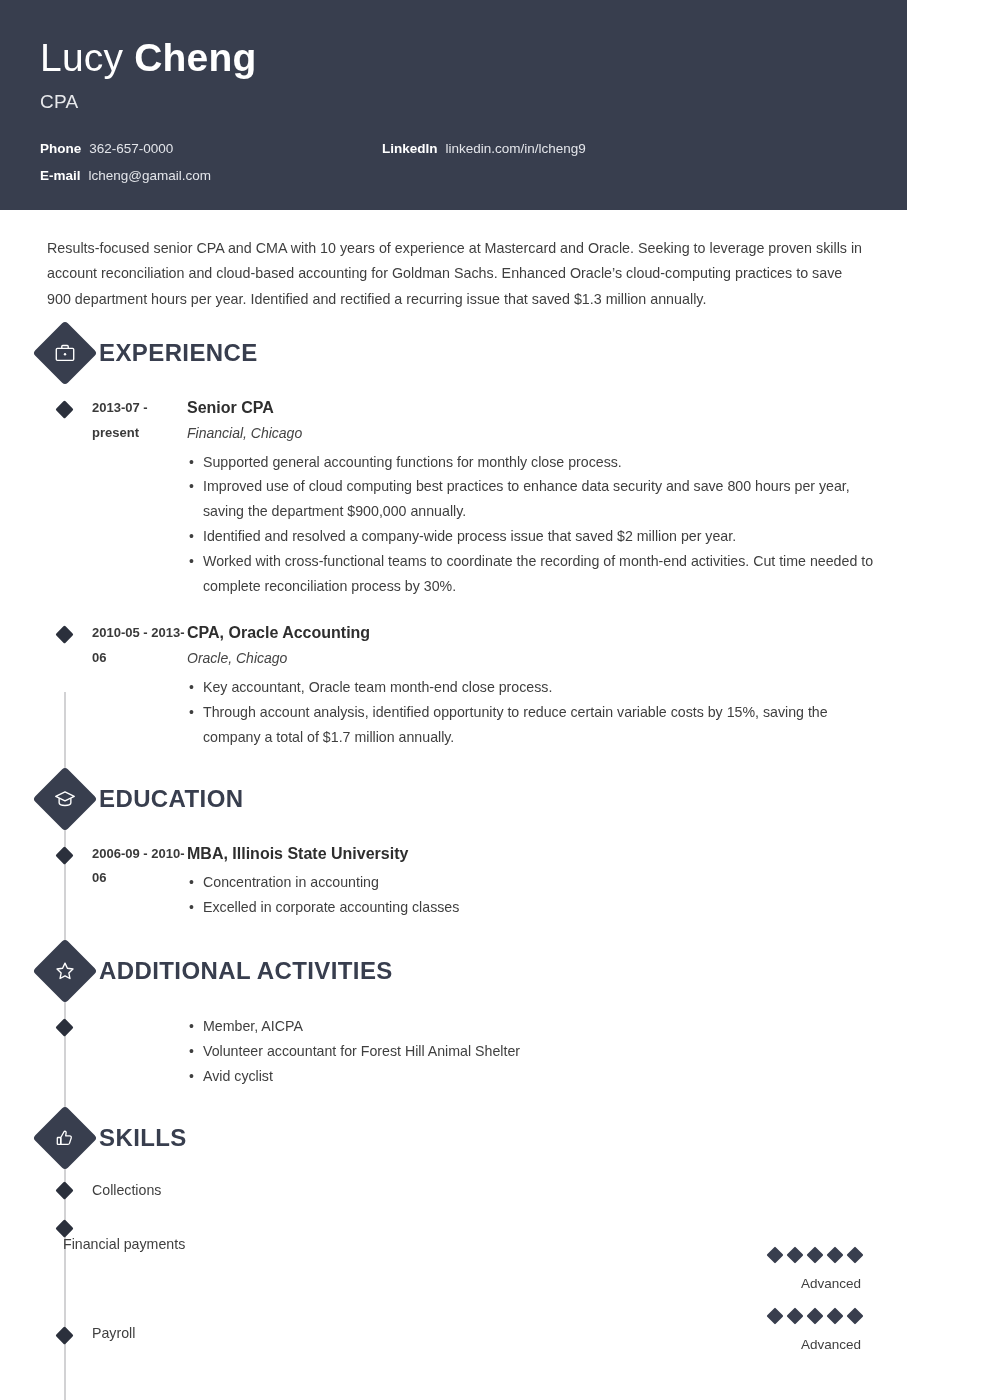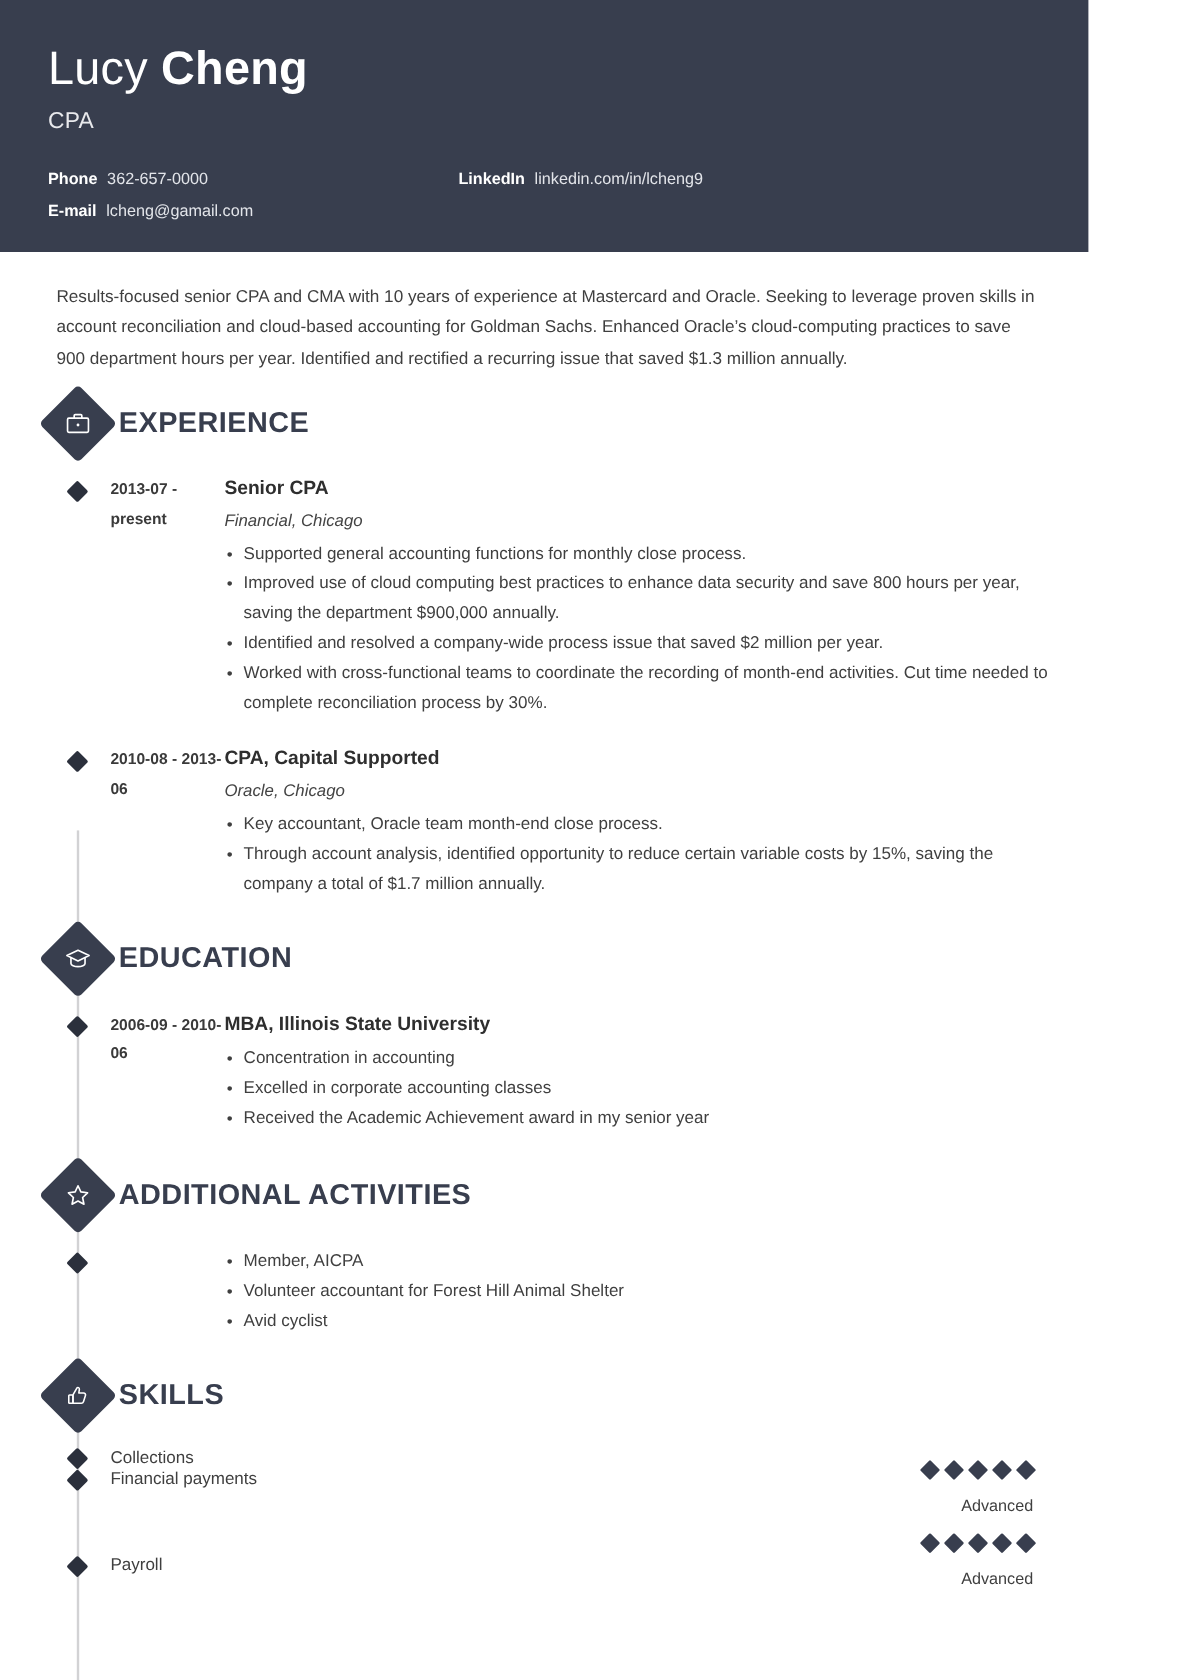--- a/index.html
+++ b/index.html
@@ -259,23 +259,23 @@
             <li>Supported general accounting functions for monthly close process.</li>
             <li>Improved use of cloud computing best practices to enhance data security and save 800 hours per year, saving the department $900,000 annually.</li>
             <li>Identified and resolved a company-wide process issue that saved $2 million per year.</li>
             <li>Worked with cross-functional teams to coordinate the recording of month-end activities. Cut time needed to complete reconciliation process by 30%.</li>
           </ul>
         </div>
       </div>
 
       <div class="entry" style="margin-top:22px;">
         <span class="bullet-diamond"></span>
-        <div class="entry-dates">2010-08 - 2013-06</div>
+        <div class="entry-dates">2010-05 - 2013-06</div>
         <div class="entry-main">
-          <div class="entry-title">CPA, Capital Supported</div>
+          <div class="entry-title">CPA, Oracle Accounting</div>
           <div class="entry-sub">Oracle, Chicago</div>
           <ul class="bullets">
             <li>Key accountant, Oracle team month-end close process.</li>
             <li>Through account analysis, identified opportunity to reduce certain variable costs by 15%, saving the company a total of $1.7 million annually.</li>
           </ul>
         </div>
       </div>
     </div>
 
     <div class="section" style="margin-top:26px;">
@@ -290,21 +290,20 @@
       </div>
 
       <div class="entry" style="margin-top:20px;">
         <span class="bullet-diamond"></span>
         <div class="entry-dates">2006-09 - 2010-06</div>
         <div class="entry-main">
           <div class="entry-title">MBA, Illinois State University</div>
           <ul class="bullets" style="margin-top:5px;">
             <li>Concentration in accounting</li>
             <li>Excelled in corporate accounting classes</li>
-            <li>Received the Academic Achievement award in my senior year</li>
           </ul>
         </div>
       </div>
     </div>
 
     <div class="section" style="margin-top:28px;">
       <div class="section-head">
         <span class="diamond-icon">
           <svg width="22" height="22" viewBox="0 0 24 24" fill="none" stroke="#ffffff" stroke-width="1.5" stroke-linejoin="round">
             <path d="M12 3.4l2.6 5.6 6.1.8-4.5 4.3 1.2 6.1L12 17.3 6.6 20.2l1.2-6.1-4.5-4.3 6.1-.8L12 3.4Z"></path>
@@ -336,21 +335,21 @@
         </span>
         <span class="section-title">SKILLS</span>
       </div>
 
       <div class="skill-row" style="margin-top:20px;">
         <span class="bullet-diamond" style="margin-top:3px;"></span>
         <span class="skill-name">Collections</span>
         <span class="skill-rating"></span>
       </div>
 
-      <div class="skill-row" style="">
+      <div class="skill-row" style="margin-top:20px;flex-direction:column;">
         <span class="bullet-diamond" style="margin-top:3px;"></span>
         <span class="skill-name">Financial payments</span>
         <span class="skill-rating">
           <span class="dots">
             <i class="dot"></i><i class="dot"></i><i class="dot"></i><i class="dot"></i><i class="dot"></i>
           </span>
           <div class="skill-level">Advanced</div>
         </span>
       </div>
 

